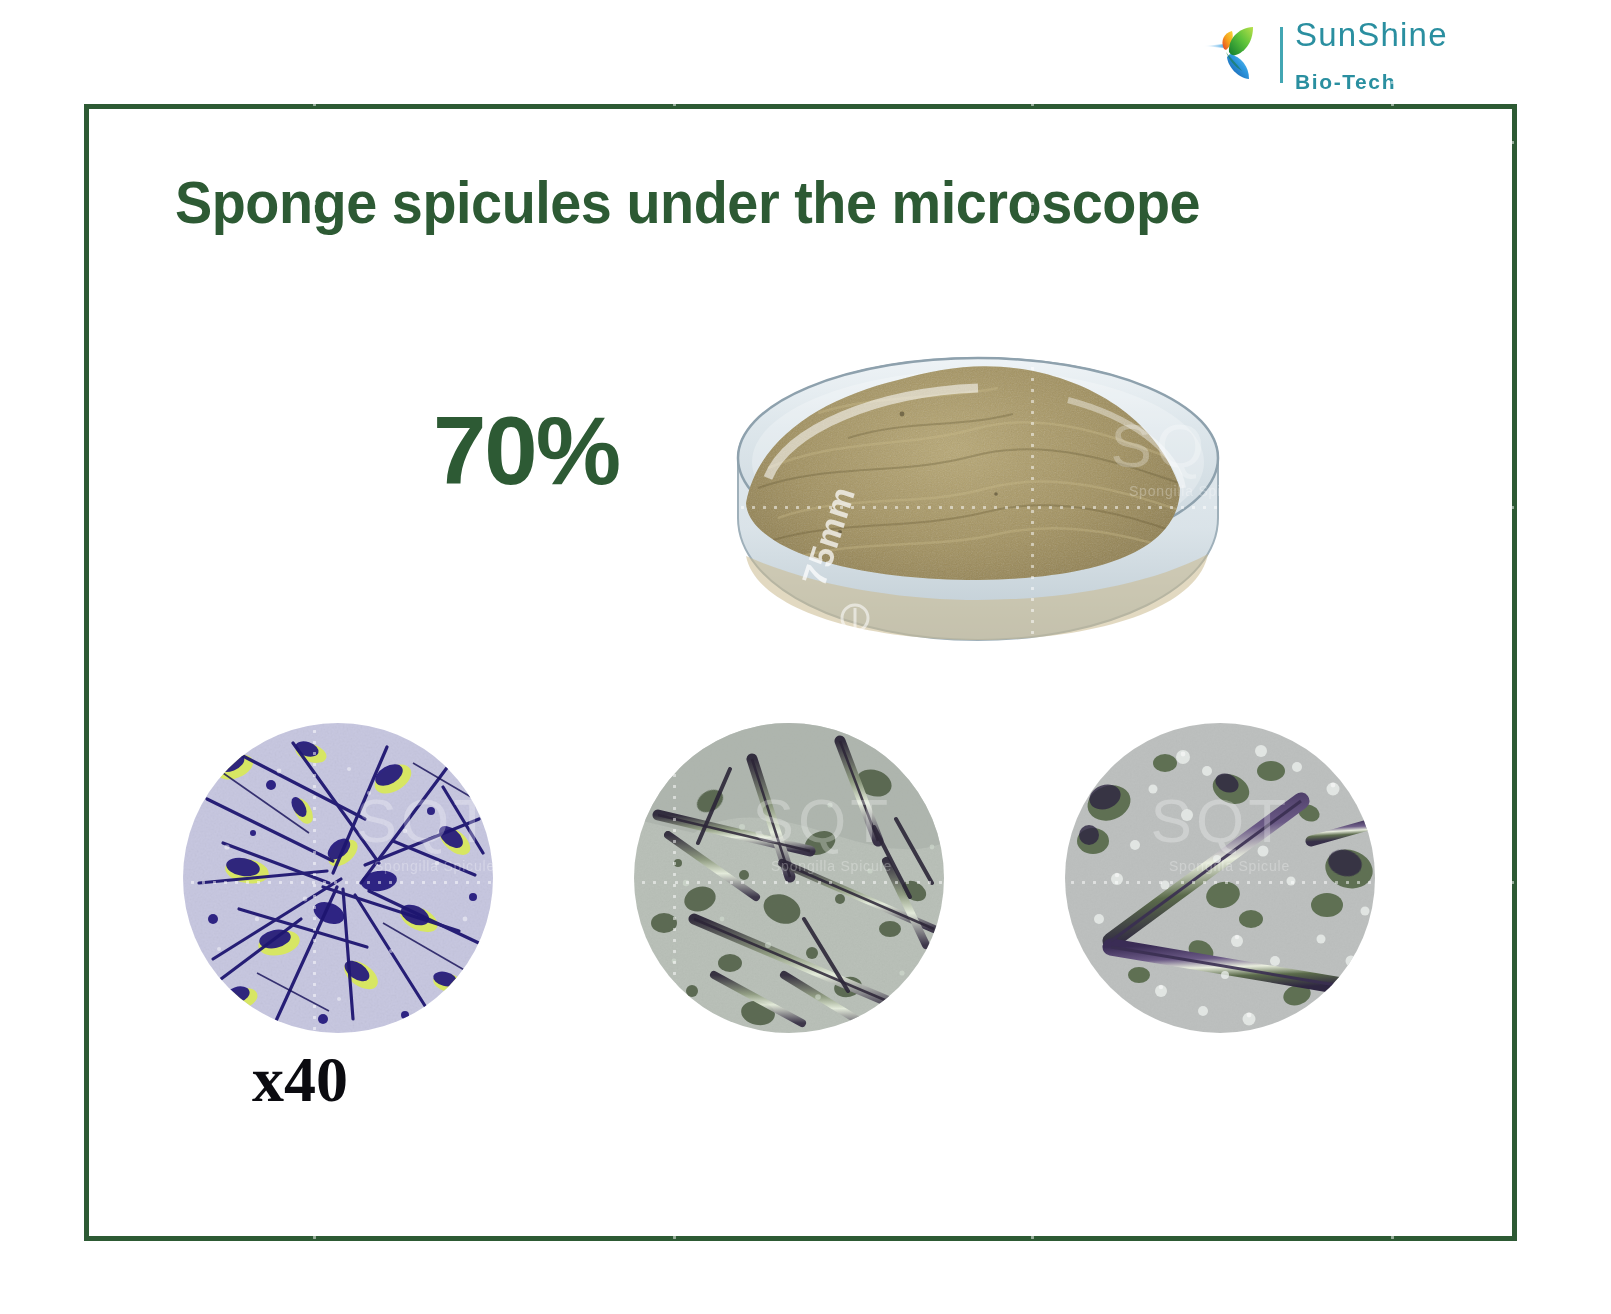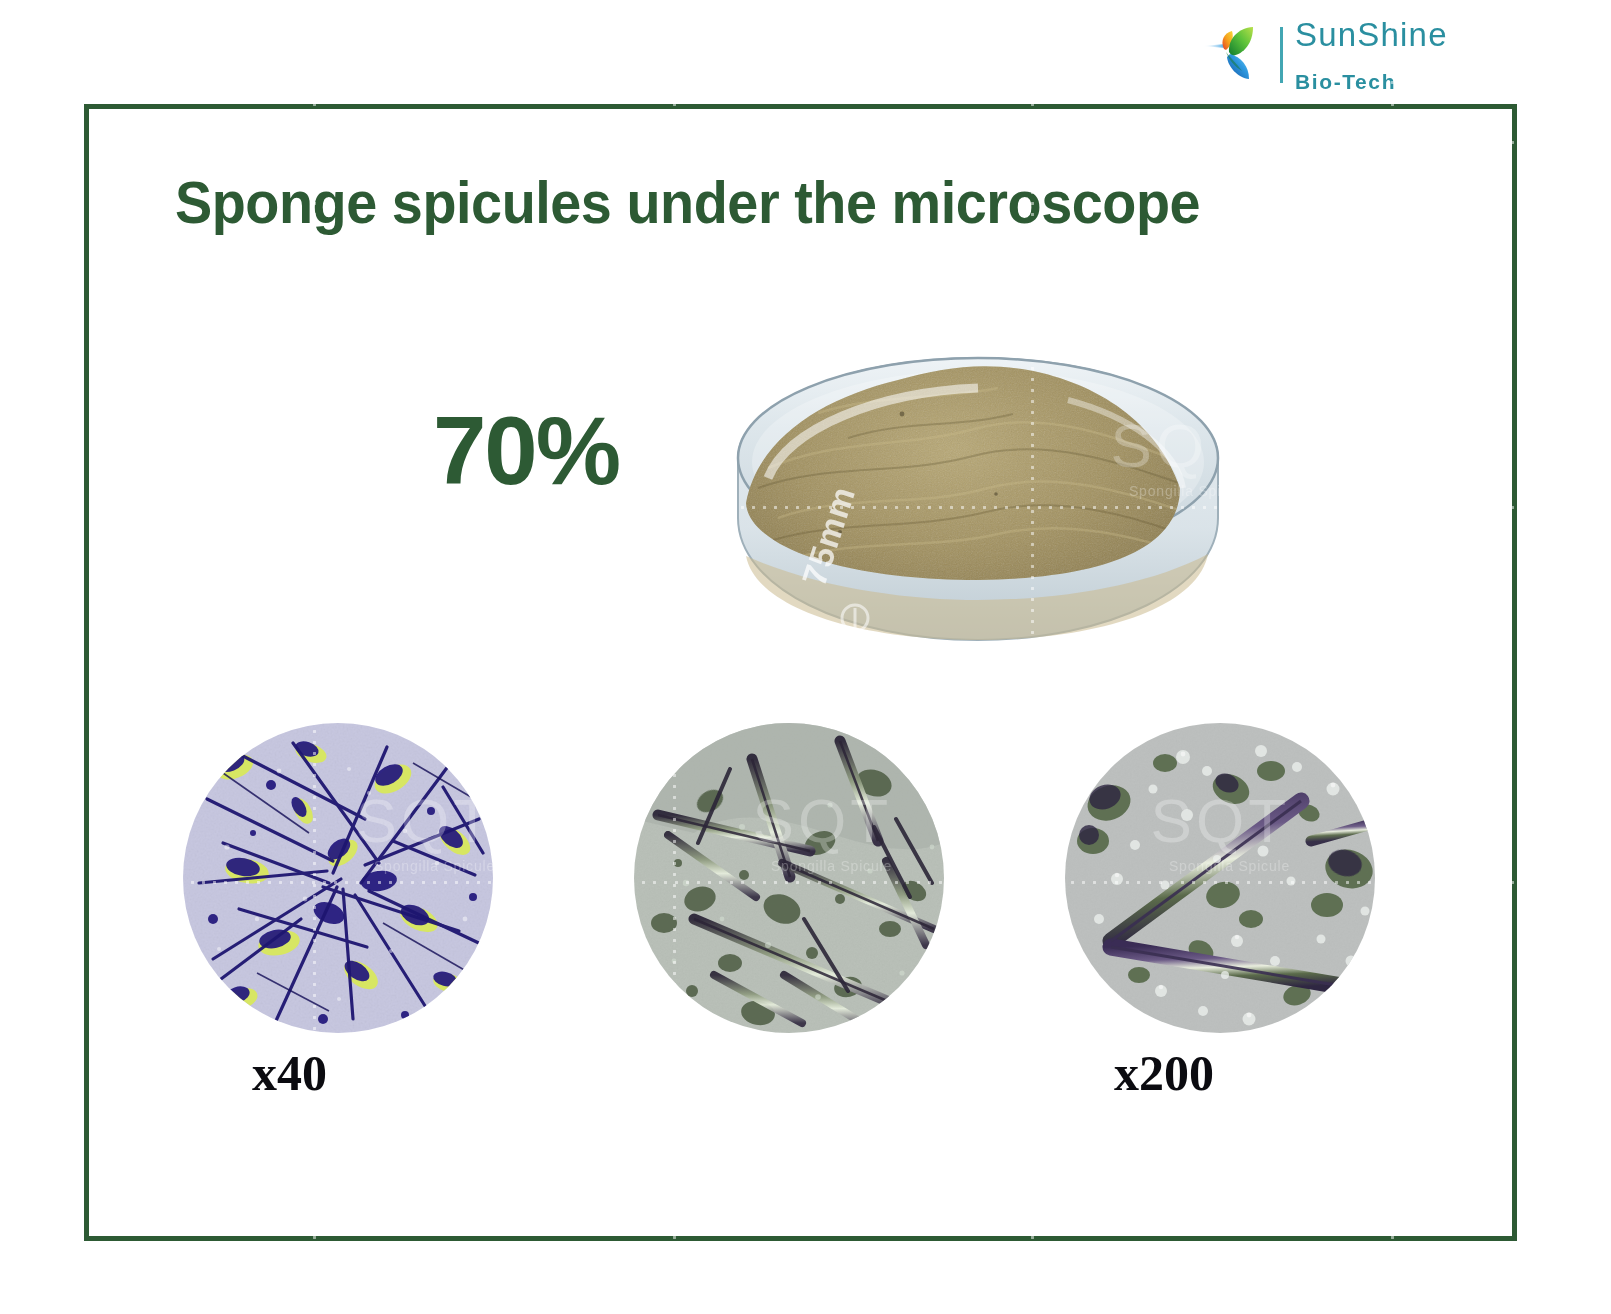--- a/index.html
+++ b/index.html
@@ -59,21 +59,21 @@
 
   
   .scope{position:absolute;width:310px;height:310px;border-radius:50%;overflow:hidden;}
   .scope-1{left:183px;top:723px;}
   .scope-2{left:634px;top:723px;}
   .scope-3{left:1065px;top:723px;}
   .scope svg{display:block;width:310px;height:310px;}
 
   .mag{
     position:absolute;font-family:"Liberation Serif",serif;
-    font-weight:700;font-size:50px;color:#0b0b10;line-height:1;
+    font-weight:700;font-size:64px;color:#0b0b10;line-height:1;
   }
   .mag-1{left:252px;top:1048px;}
   .mag-2{left:665px;top:1048px;}
   .mag-3{left:1114px;top:1048px;}
 
   
   .wm-grid{
     position:absolute;left:0;top:0;width:1611px;height:1314px;
     pointer-events:none;opacity:.55;
   }
@@ -477,21 +477,20 @@
           <circle cx="268" cy="62" r="2.4"></circle>
         <circle cx="52" cy="152" r="2.2"></circle>
           <circle cx="184" cy="292" r="2.4"></circle>
         <circle cx="172" cy="214" r="2.2"></circle>
           <circle cx="96" cy="264" r="2.2"></circle>
       </g>
     </svg>
   </div>
 
   <div class="mag mag-1">x40</div>
-  <div class="mag mag-3">x200</div>
 
   <div class="wm-grid">
     <div class="wm-dotrow" style="top:505px"></div>
     <div class="wm-dotrow" style="top:880px"></div>
     <div class="wm-dotrow" style="top:1240px"></div>
     <div class="wm-dotrow" style="top:140px"></div>
     <div class="wm-dotcol" style="left:312px"></div>
     <div class="wm-dotcol" style="left:672px"></div>
     <div class="wm-dotcol" style="left:1030px"></div>
     <div class="wm-dotcol" style="left:1390px"></div>

